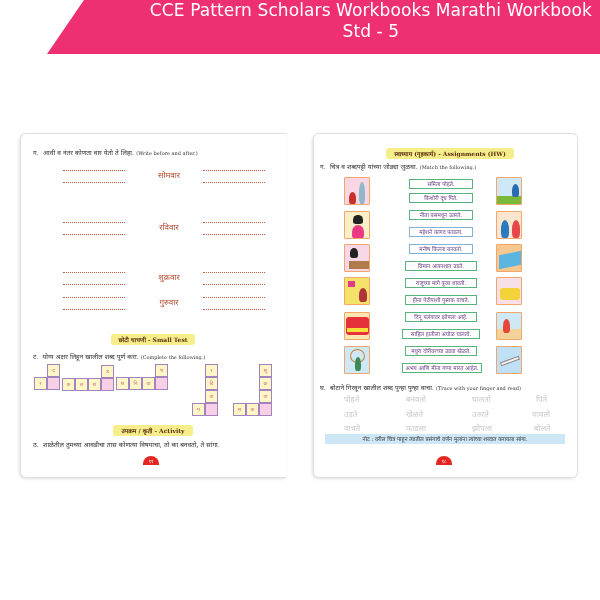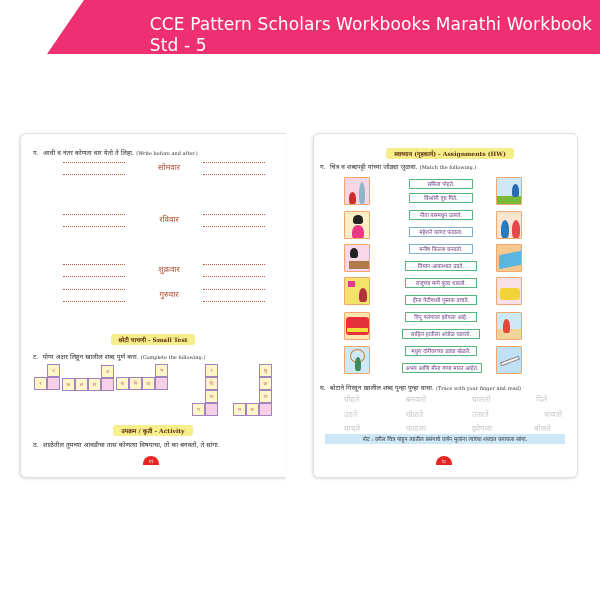--- a/index.html
+++ b/index.html
@@ -5,37 +5,37 @@
   * { box-sizing: border-box; margin: 0; padding: 0; }
   html, body { width: 600px; height: 600px; background: #ffffff; overflow: hidden; }
   body { position: relative; font-family: "DejaVu Serif", serif; color: #333; }
 
   .banner {
     position: absolute; left: 0; top: 0; width: 600px; height: 54px;
     background: #ee2f72;
     clip-path: polygon(84px 0, 600px 0, 600px 54px, 47px 54px);
   }
   .banner-title {
-    position: absolute; right: 8px; top: 14px; text-align: left;
+    position: absolute; right: 8px; top: 0; text-align: center;
     color: #fff; font-family: "DejaVu Sans", sans-serif; font-size: 17px; line-height: 21px;
     letter-spacing: 0.1px;
   }
 
   .page {
     position: absolute; top: 133px; height: 345px; background: #fff;
     border: 1px solid #e0e0e0; border-radius: 6px;
     box-shadow: -1px 1px 3px rgba(0,0,0,0.12);
   }
   .page.left { left: 20px; width: 266px; border-right: none; border-top-right-radius: 0; border-bottom-right-radius: 0; }
   .page.right { left: 313px; width: 265px; }
 
   .q { position: absolute; font-size: 6.5px; color: #333; white-space: nowrap; }
   .q .en { font-size: 5px; }
 
-  .day-row { position: absolute; left: 42px; width: 210px; height: 26px; }
+  .day-row { position: absolute; left: 42px; width: 210px; height: 26px; margin-top: 8px; }
   .dots { position: absolute; width: 62px; border-top: 1.5px dotted #c25a3a; }
   .day { position: absolute; left: 82px; top: 3px; width: 48px; text-align: center; font-size: 8px; color: #b04a30; }
 
   .pill {
     position: absolute; background: #f6ee8a; border-radius: 3px;
     font-size: 6px; font-weight: bold; color: #5a2d10; text-align: center;
     line-height: 11px; height: 11px;
   }
 
   .cell {
@@ -233,21 +233,21 @@
     <span class="en">(Trace with your finger and read)</span>
   </div>
 
   <div class="trace" style="left:30px;top:259px;">पोहते</div>
   <div class="trace" style="left:92px;top:259px;">बनवतो</div>
   <div class="trace" style="left:158px;top:259px;">घालतो</div>
   <div class="trace" style="left:222px;top:259px;">पिते</div>
   <div class="trace" style="left:30px;top:274px;">उडते</div>
   <div class="trace" style="left:92px;top:274px;">खेळते</div>
   <div class="trace" style="left:158px;top:274px;">उतरते</div>
-  <div class="trace" style="left:230px;top:274px;">धावतो</div>
+  <div class="trace" style="left:218px;top:274px;">धावतो</div>
   <div class="trace" style="left:30px;top:288px;">वाचते</div>
   <div class="trace" style="left:92px;top:288px;">फाडला</div>
   <div class="trace" style="left:158px;top:288px;">झोपला</div>
   <div class="trace" style="left:220px;top:288px;">बोलते</div>
 
   <div class="note">नोट : वरील चित्र पाहून त्यातील प्रसंगाचे वर्णन मुलांना त्यांच्या शब्दात करायला सांगा.</div>
 
   <div class="pagenum" style="left:122px;top:322px;">१८</div>
 </div>
 

